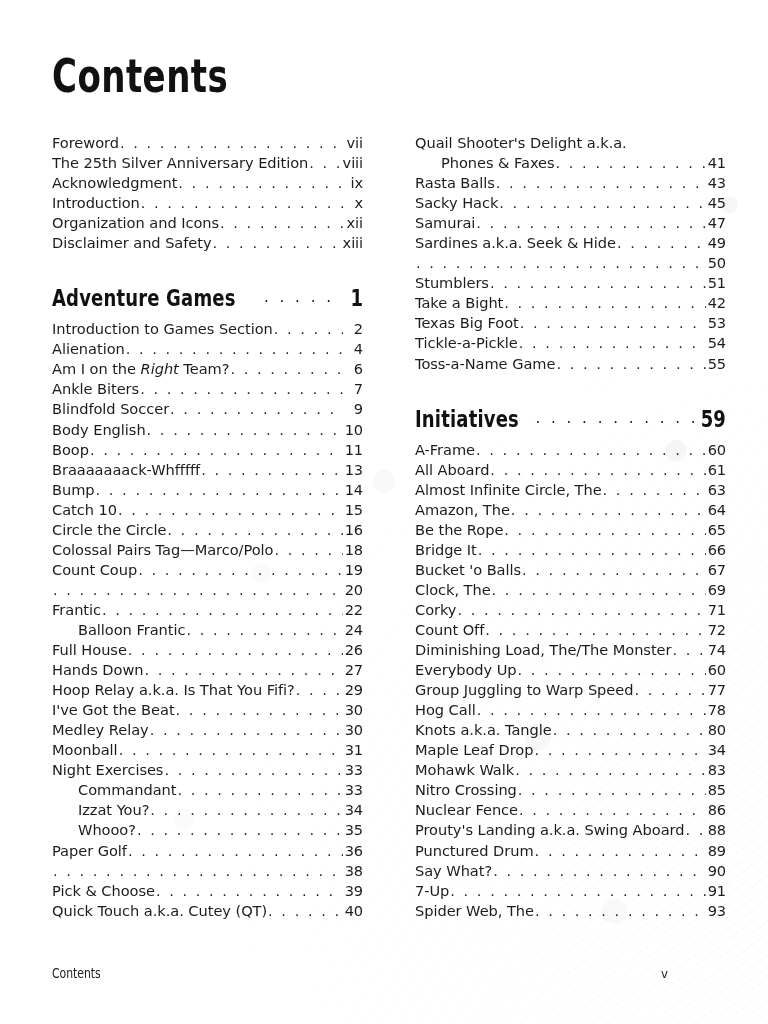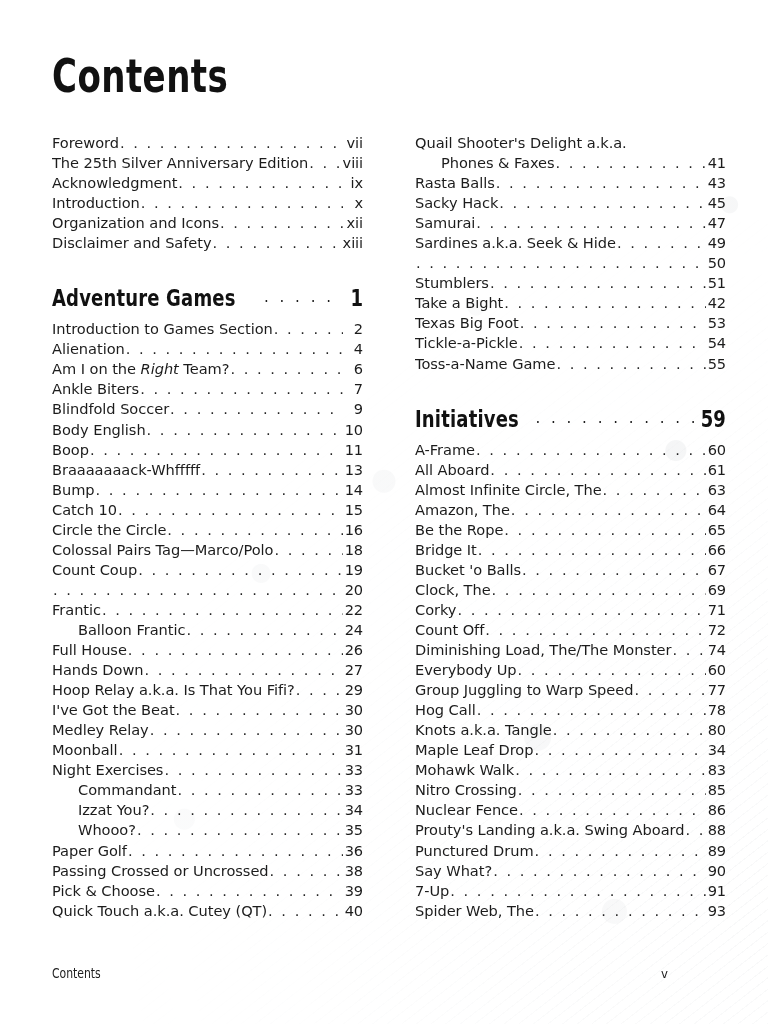--- a/index.html
+++ b/index.html
@@ -354,21 +354,20 @@
           <span class="toc-label">Whooo?</span>
           <span class="toc-leader">. . . . . . . . . . . . . . . . . . . . . . . . . . . . . . . . . . . . . . . . . . . . . . . . . . .</span>
           <span class="toc-page">35</span>
         </div>
         <div class="toc-row">
           <span class="toc-label">Paper Golf</span>
           <span class="toc-leader">. . . . . . . . . . . . . . . . . . . . . . . . . . . . . . . . . . . . . . . . . . . . . . . . . . .</span>
           <span class="toc-page">36</span>
         </div>
         <div class="toc-row">
-          <span class="toc-label">Passing Crossed or Uncrossed</span>
           <span class="toc-leader">. . . . . . . . . . . . . . . . . . . . . . . . . . . . . . . . . . . . . . . . . . . . . . . . . . .</span>
           <span class="toc-page">38</span>
         </div>
         <div class="toc-row">
           <span class="toc-label">Pick &amp; Choose</span>
           <span class="toc-leader">. . . . . . . . . . . . . . . . . . . . . . . . . . . . . . . . . . . . . . . . . . . . . . . . . . .</span>
           <span class="toc-page">39</span>
         </div>
         <div class="toc-row">
           <span class="toc-label">Quick Touch  a.k.a. Cutey (QT)</span>

